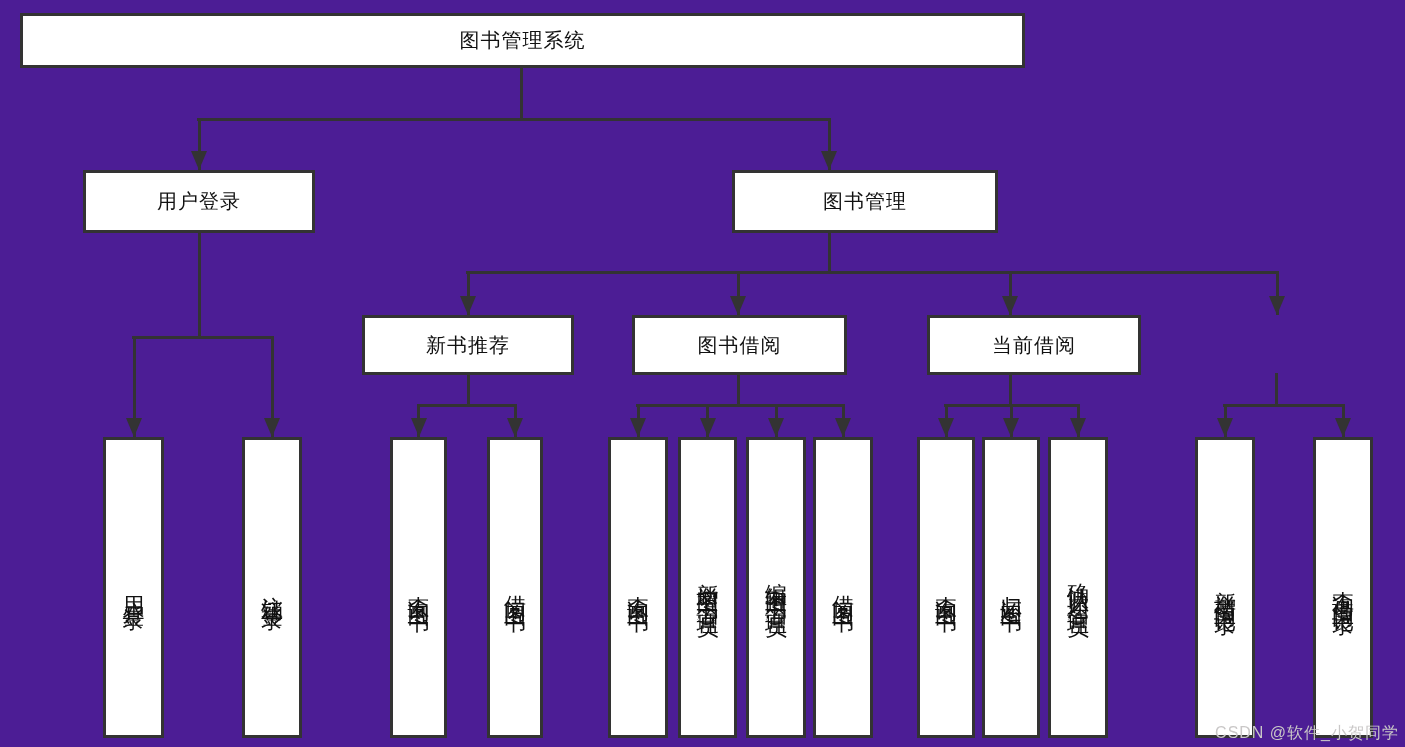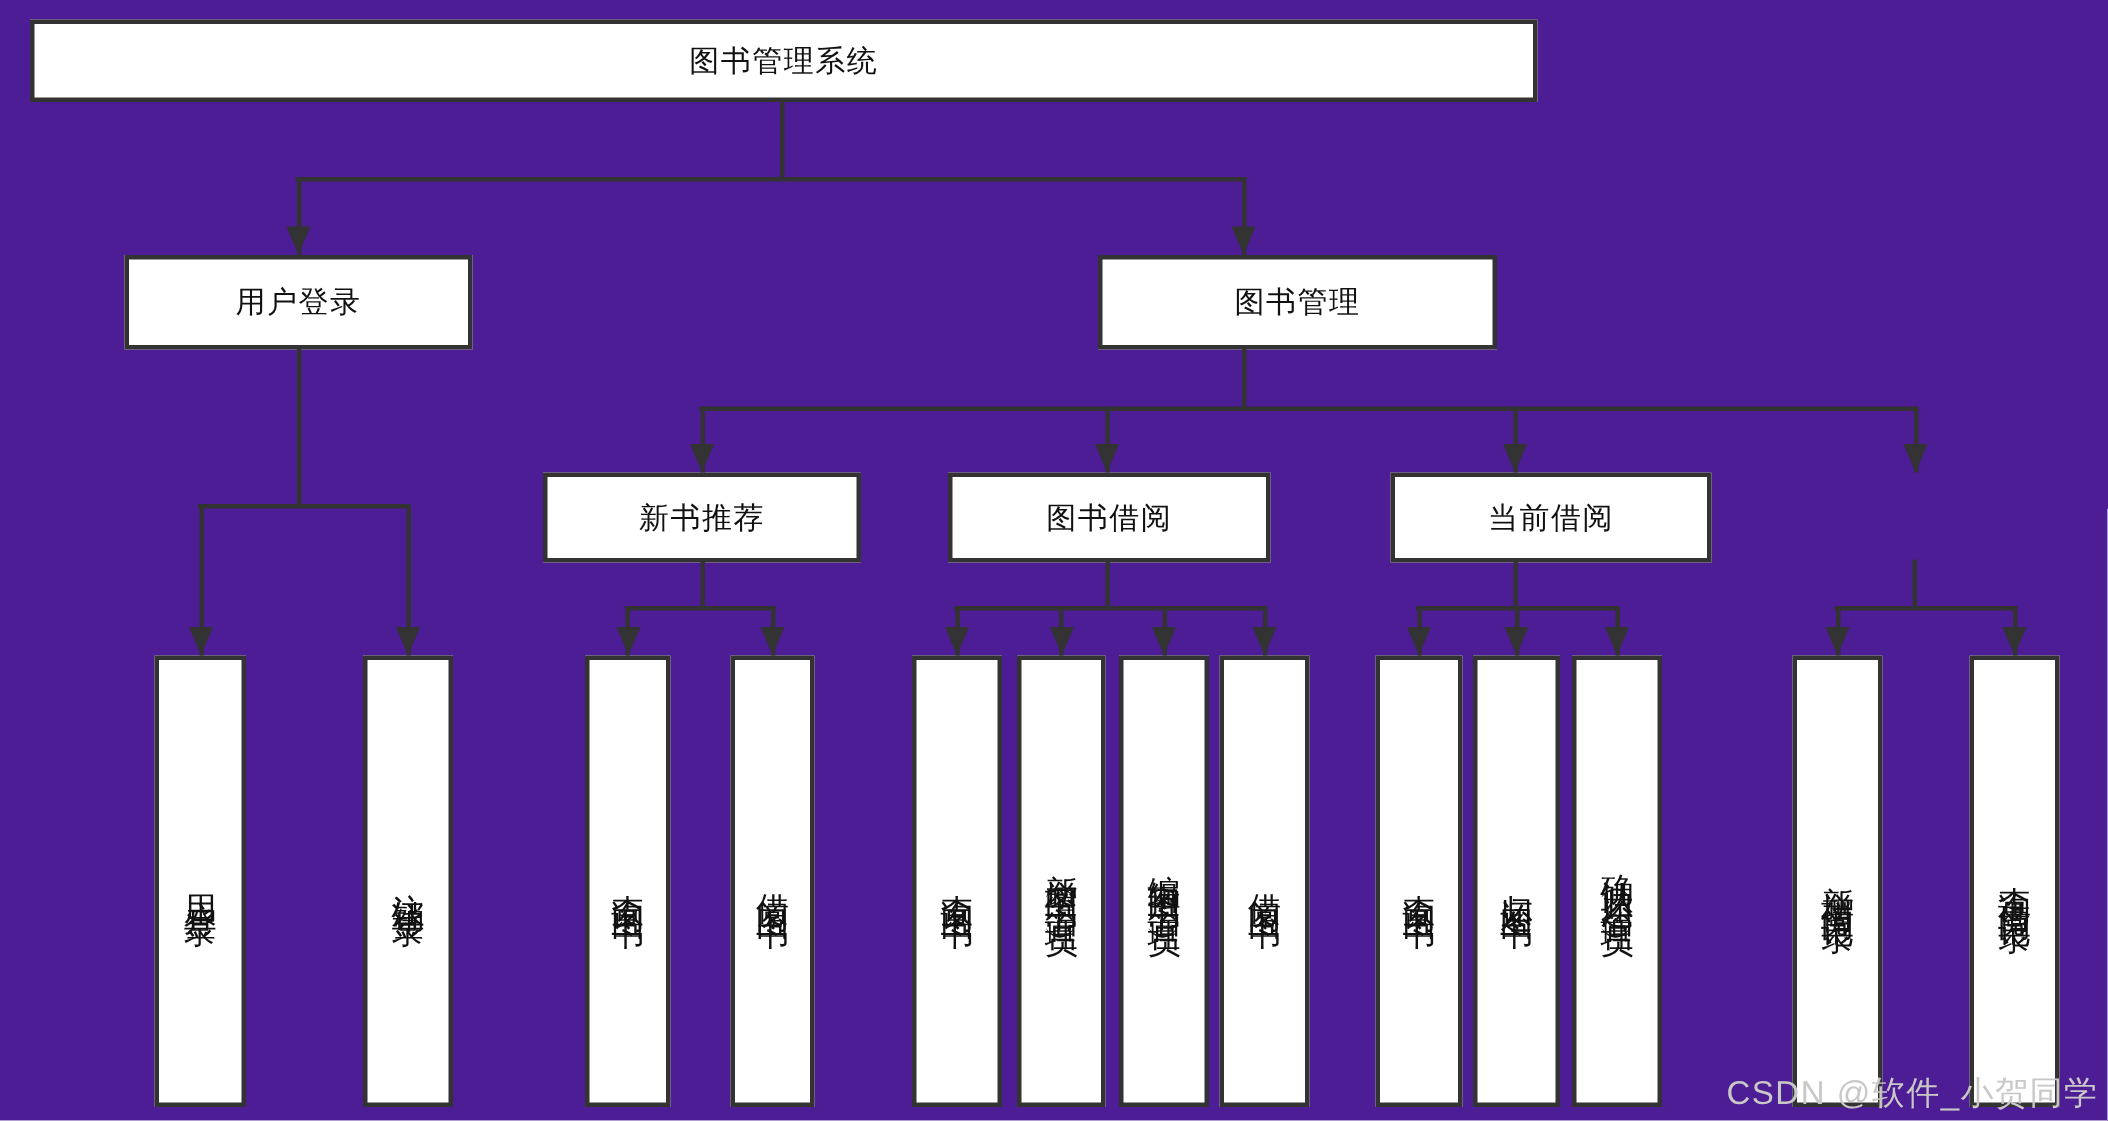--- a/index.html
+++ b/index.html
@@ -16,21 +16,21 @@
   .vbox { writing-mode:vertical-lr; font-size:22px; letter-spacing:5px; }
   .hline, .vline { position:absolute; background:#333333; }
   .drop { position:absolute; width:3px; background:#333333; }
   .drop::after {
     content:""; position:absolute; bottom:0; left:50%; margin-left:-8px;
     width:0; height:0;
     border-left:8px solid transparent; border-right:8px solid transparent;
     border-top:19px solid #333333;
   }
   .watermark {
-    position:absolute; right:6px; bottom:3px; font-size:22px;
+    position:absolute; right:6px; bottom:3px; font-size:16px;
     color:#c9c7c7; z-index:5; letter-spacing:1px; white-space:nowrap;
   }
 </style>
 </head>
 <body>
 
 <div class="stage">
 
   <div class="box hbox" style="left:20px; top:13px; width:1005px; height:55px;">
     <span>图书管理系统</span>

